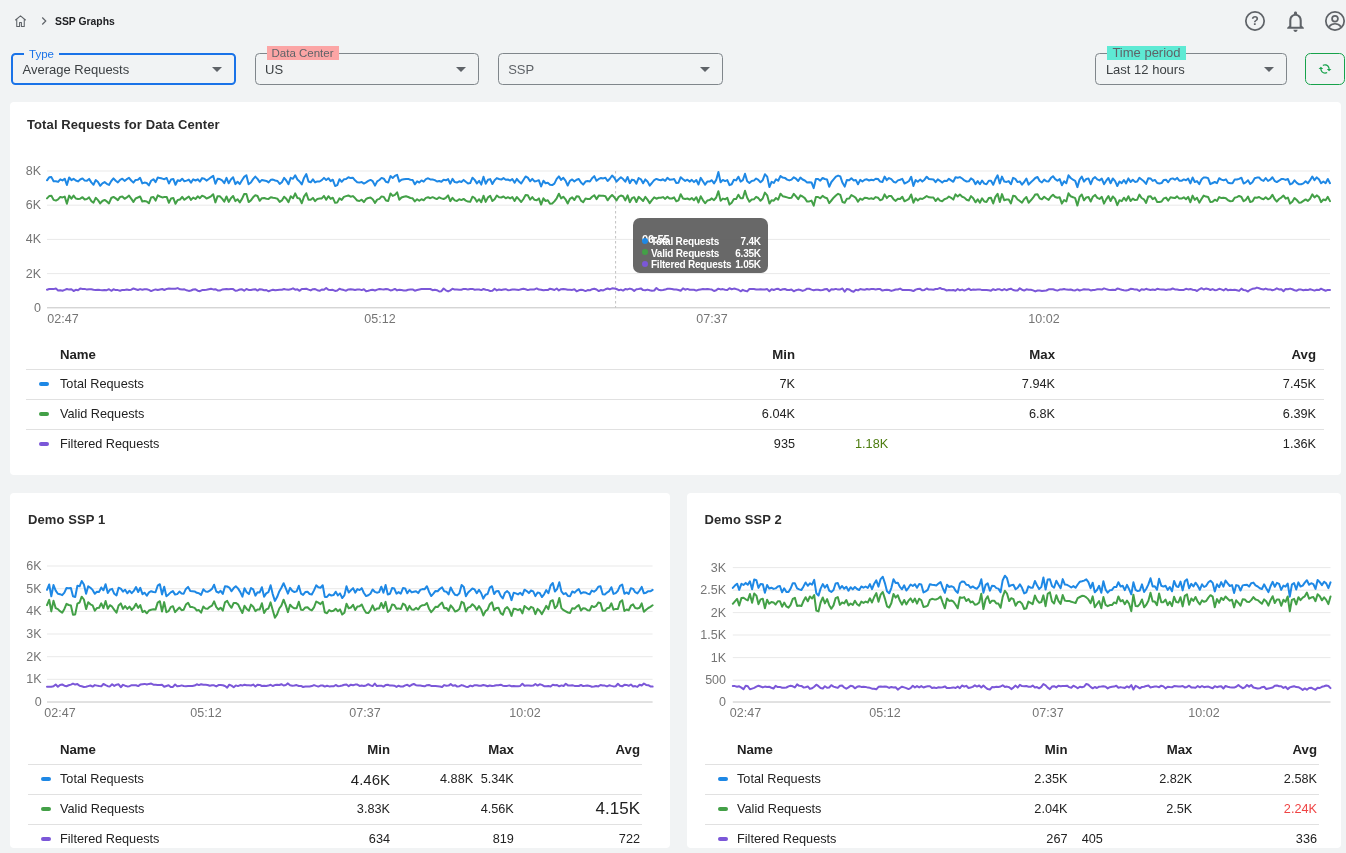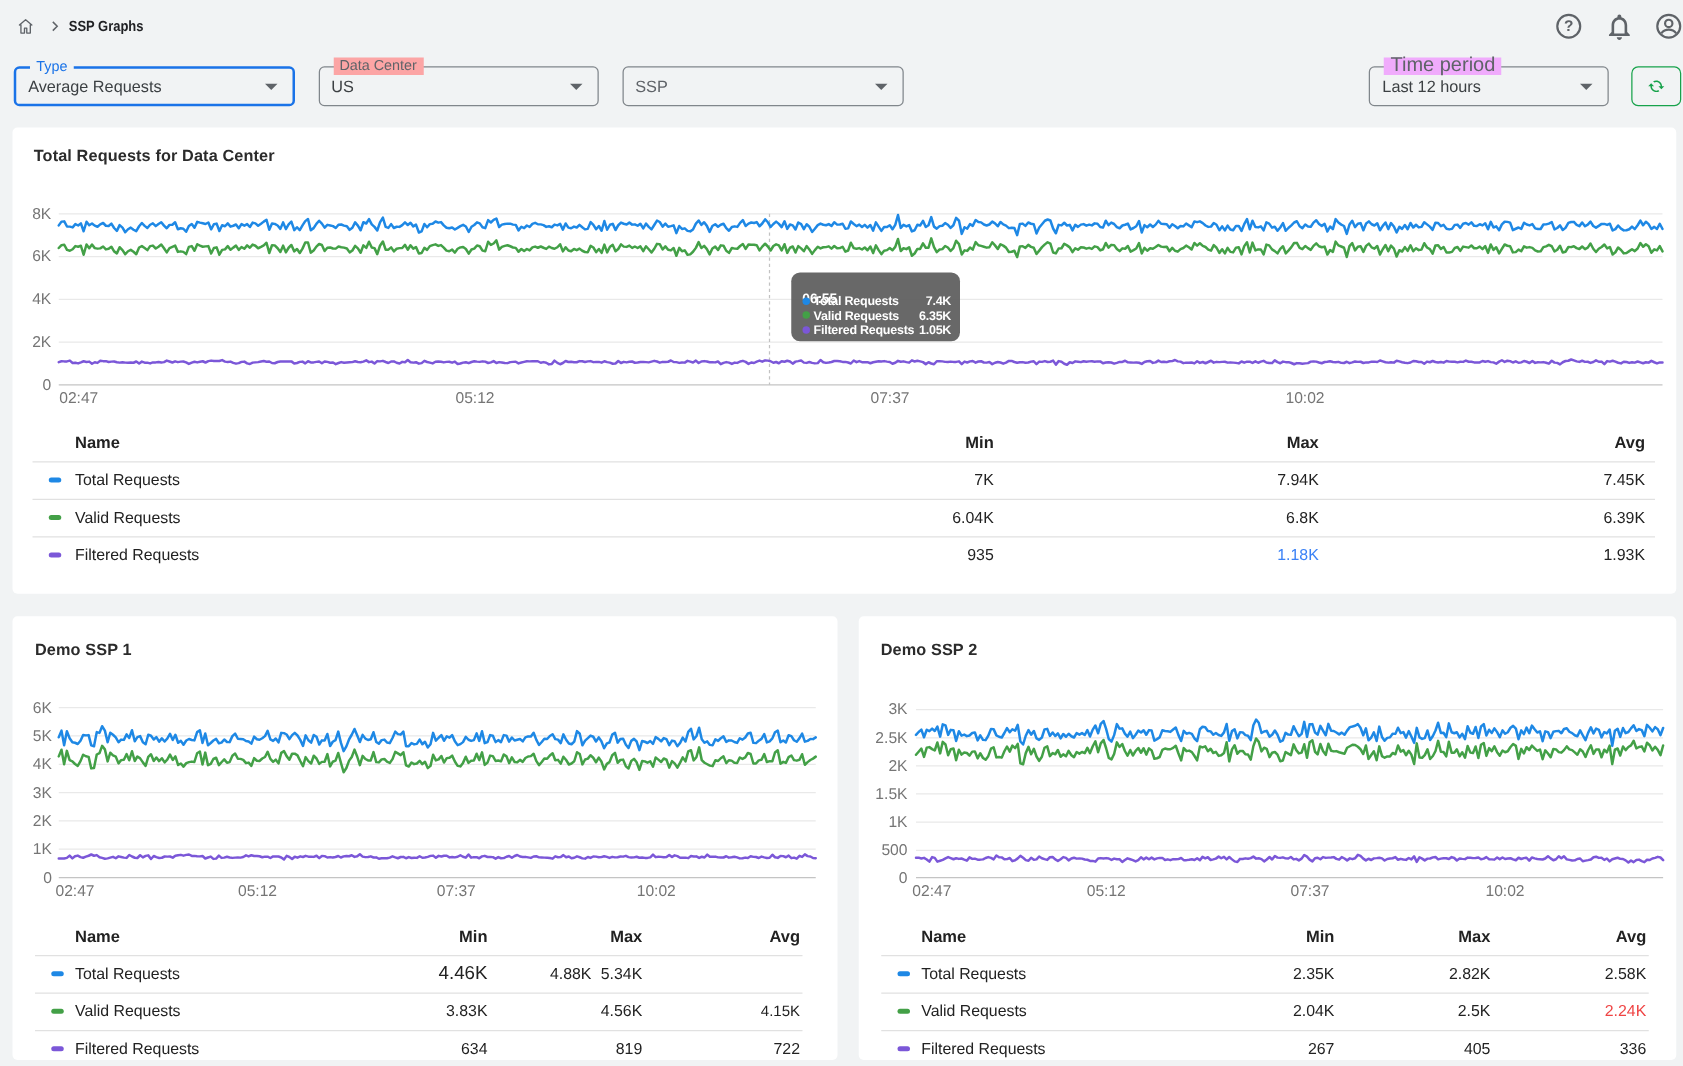--- a/index.html
+++ b/index.html
@@ -32,21 +32,21 @@
 <div style="position:absolute;left:254.5px;top:53px;width:224.5px;height:32px;border:1px solid #80868b;border-radius:4.5px;box-sizing:border-box">
 <span style="position:absolute;left:11px;top:-8px;background:#fca5a5;padding:0 5px;font-size:11.5px;color:#5f6368;line-height:14px">Data Center</span>
     <span style="position:absolute;left:9.5px;top:50%;transform:translateY(-50%);font-size:13px;color:#3c4043;white-space:nowrap">US</span>
 <span style="position:absolute;right:12px;top:50%;margin-top:-2px;width:0;height:0;border-left:5.5px solid transparent;border-right:5.5px solid transparent;border-top:5.5px solid #5f6368"></span>
 </div>
 <div style="position:absolute;left:497.7px;top:53px;width:225.3px;height:32px;border:1px solid #80868b;border-radius:4.5px;box-sizing:border-box">
 <span style="position:absolute;left:9.5px;top:50%;transform:translateY(-50%);font-size:13px;color:#5f6368;white-space:nowrap">SSP</span>
 <span style="position:absolute;right:12px;top:50%;margin-top:-2px;width:0;height:0;border-left:5.5px solid transparent;border-right:5.5px solid transparent;border-top:5.5px solid #5f6368"></span>
 </div>
 <div style="position:absolute;left:1095.4px;top:53px;width:191.6px;height:32px;border:1px solid #80868b;border-radius:4.5px;box-sizing:border-box">
-<span style="position:absolute;left:11px;top:-8px;background:#f0abfc;padding:0 5px;font-size:16px;color:#5f6368;line-height:14px">Time period</span>
+<span style="position:absolute;left:11px;top:-8px;background:#5eead4;padding:0 5px;font-size:13px;color:#5f6368;line-height:14px">Time period</span>
     <span style="position:absolute;left:9.5px;top:50%;transform:translateY(-50%);font-size:13px;color:#3c4043;white-space:nowrap">Last 12 hours</span>
 <span style="position:absolute;right:12px;top:50%;margin-top:-2px;width:0;height:0;border-left:5.5px solid transparent;border-right:5.5px solid transparent;border-top:5.5px solid #5f6368"></span>
 </div>
 <div style="position:absolute;left:1304.5px;top:53px;width:40px;height:32px;border:1.5px solid #17a24b;border-radius:5.5px;box-sizing:border-box">
 <svg width="14" height="14" viewBox="0 0 24 24" style="position:absolute;left:50%;top:50%;transform:translate(-50%,-50%) rotate(90deg)">
       <path fill="#17a24b" d="M12 6v3l4-4-4-4v3c-4.42 0-8 3.58-8 8 0 1.57.46 3.03 1.24 4.26L6.7 14.8c-.45-.83-.7-1.79-.7-2.8 0-3.31 2.69-6 6-6zm6.76 1.74L17.3 9.2c.44.84.7 1.79.7 2.8 0 3.31-2.69 6-6 6v-3l-4 4 4 4v-3c4.42 0 8-3.58 8-8 0-1.57-.46-3.03-1.24-4.26z"></path>
     </svg>
 </div>
 <div class="card" style="left:10px;top:102px;width:1331px;height:373px">
 <div class="ctitle" style="left:17px;top:15px">Total Requests for Data Center</div>
@@ -95,22 +95,22 @@
     <div style="position:absolute;left:16px;top:297.2px;width:1298px;height:1px;background:#e1e1e1"></div>
     <div style="position:absolute;left:28.7px;top:310.3px;width:10.5px;height:3.6px;border-radius:2px;background:#43a047"></div>
     <div style="position:absolute;left:50px;top:312px;transform:translateY(-50%);font-size:12.7px;font-weight:400;color:#222;white-space:nowrap">Valid Requests</div>
     <div style="position:absolute;left:585px;width:200px;text-align:right;top:312px;transform:translateY(-50%);font-size:12.7px;font-weight:400;color:#222;white-space:nowrap">6.04K</div>
     <div style="position:absolute;left:845px;width:200px;text-align:right;top:312px;transform:translateY(-50%);font-size:12.7px;font-weight:400;color:#222;white-space:nowrap">6.8K</div>
     <div style="position:absolute;left:1106px;width:200px;text-align:right;top:312px;transform:translateY(-50%);font-size:12.7px;font-weight:400;color:#222;white-space:nowrap">6.39K</div>
     <div style="position:absolute;left:16px;top:327.2px;width:1298px;height:1px;background:#e1e1e1"></div>
     <div style="position:absolute;left:28.7px;top:340.3px;width:10.5px;height:3.6px;border-radius:2px;background:#7b57d8"></div>
     <div style="position:absolute;left:50px;top:342px;transform:translateY(-50%);font-size:12.7px;font-weight:400;color:#222;white-space:nowrap">Filtered Requests</div>
     <div style="position:absolute;left:585px;width:200px;text-align:right;top:342px;transform:translateY(-50%);font-size:12.7px;font-weight:400;color:#222;white-space:nowrap">935</div>
-    <div style="position:absolute;left:845px;width:200px;text-align:right;top:342px;transform:translateY(-50%);font-size:12.7px;font-weight:400;color:#3b82f6;white-space:nowrap">1.18K</div>
-    <div style="position:absolute;left:1106px;width:200px;text-align:right;top:342px;transform:translateY(-50%);font-size:12.7px;font-weight:400;color:#222;white-space:nowrap">1.93K</div>
+    <div style="position:absolute;left:845px;width:200px;top:342px;transform:translateY(-50%);font-size:12.7px;font-weight:400;color:#4d7c0f;white-space:nowrap">1.18K</div>
+    <div style="position:absolute;left:1106px;width:200px;text-align:right;top:342px;transform:translateY(-50%);font-size:12.7px;font-weight:400;color:#222;white-space:nowrap">1.36K</div>
 </div>
 <div class="card" style="left:10px;top:493px;width:660px;height:354.5px">
 <div class="ctitle" style="left:18px;top:19px">Demo SSP 1</div>
 <svg width="660" height="240" style="position:absolute;left:0;top:0">
       <line x1="37" y1="73.0" x2="642.6" y2="73.0" stroke="#e9e9e9" stroke-width="1"></line>
       <line x1="37" y1="95.7" x2="642.6" y2="95.7" stroke="#e9e9e9" stroke-width="1"></line>
       <line x1="37" y1="118.4" x2="642.6" y2="118.4" stroke="#e9e9e9" stroke-width="1"></line>
       <line x1="37" y1="141.0" x2="642.6" y2="141.0" stroke="#e9e9e9" stroke-width="1"></line>
       <line x1="37" y1="163.7" x2="642.6" y2="163.7" stroke="#e9e9e9" stroke-width="1"></line>
       <line x1="37" y1="186.3" x2="642.6" y2="186.3" stroke="#e9e9e9" stroke-width="1"></line>
@@ -138,21 +138,21 @@
     <div style="position:absolute;left:30.7px;top:284.2px;width:10.5px;height:3.6px;border-radius:2px;background:#1e88e5"></div>
     <div style="position:absolute;left:50px;top:285.9px;transform:translateY(-50%);font-size:12.7px;font-weight:400;color:#222;white-space:nowrap">Total Requests</div>
     <div style="position:absolute;left:180px;width:200px;text-align:right;top:285.9px;transform:translateY(-50%);font-size:15px;font-weight:400;color:#222;white-space:nowrap">4.46K</div>
     <div style="position:absolute;left:303.8px;width:200px;text-align:right;top:285.9px;transform:translateY(-50%);font-size:12.7px;font-weight:400;color:#222;white-space:nowrap">5.34K</div>
     <div style="position:absolute;left:430px;width:200px;top:285.9px;transform:translateY(-50%);font-size:12.7px;font-weight:400;color:#222;white-space:nowrap">4.88K</div>
     <div style="position:absolute;left:18px;top:301.1px;width:614px;height:1px;background:#e1e1e1"></div>
     <div style="position:absolute;left:30.7px;top:314.2px;width:10.5px;height:3.6px;border-radius:2px;background:#43a047"></div>
     <div style="position:absolute;left:50px;top:315.9px;transform:translateY(-50%);font-size:12.7px;font-weight:400;color:#222;white-space:nowrap">Valid Requests</div>
     <div style="position:absolute;left:180px;width:200px;text-align:right;top:315.9px;transform:translateY(-50%);font-size:12.7px;font-weight:400;color:#222;white-space:nowrap">3.83K</div>
     <div style="position:absolute;left:303.8px;width:200px;text-align:right;top:315.9px;transform:translateY(-50%);font-size:12.7px;font-weight:400;color:#222;white-space:nowrap">4.56K</div>
-    <div style="position:absolute;left:430px;width:200px;text-align:right;top:315.9px;transform:translateY(-50%);font-size:12px;font-weight:400;color:#222;white-space:nowrap">4.15K</div>
+    <div style="position:absolute;left:430px;width:200px;text-align:right;top:315.9px;transform:translateY(-50%);font-size:17px;font-weight:400;color:#222;white-space:nowrap">4.15K</div>
     <div style="position:absolute;left:18px;top:331.1px;width:614px;height:1px;background:#e1e1e1"></div>
     <div style="position:absolute;left:30.7px;top:344.2px;width:10.5px;height:3.6px;border-radius:2px;background:#7b57d8"></div>
     <div style="position:absolute;left:50px;top:345.9px;transform:translateY(-50%);font-size:12.7px;font-weight:400;color:#222;white-space:nowrap">Filtered Requests</div>
     <div style="position:absolute;left:180px;width:200px;text-align:right;top:345.9px;transform:translateY(-50%);font-size:12.7px;font-weight:400;color:#222;white-space:nowrap">634</div>
     <div style="position:absolute;left:303.8px;width:200px;text-align:right;top:345.9px;transform:translateY(-50%);font-size:12.7px;font-weight:400;color:#222;white-space:nowrap">819</div>
     <div style="position:absolute;left:430px;width:200px;text-align:right;top:345.9px;transform:translateY(-50%);font-size:12.7px;font-weight:400;color:#222;white-space:nowrap">722</div>
 </div>
 <div class="card" style="left:686.5px;top:493px;width:654.5px;height:354.5px">
 <div class="ctitle" style="left:18px;top:19px">Demo SSP 2</div>
 <svg width="655" height="240" style="position:absolute;left:0;top:0">
@@ -191,14 +191,14 @@
     <div style="position:absolute;left:18px;top:301.1px;width:614px;height:1px;background:#e1e1e1"></div>
     <div style="position:absolute;left:31.2px;top:314.2px;width:10.5px;height:3.6px;border-radius:2px;background:#43a047"></div>
     <div style="position:absolute;left:50.5px;top:315.9px;transform:translateY(-50%);font-size:12.7px;font-weight:400;color:#222;white-space:nowrap">Valid Requests</div>
     <div style="position:absolute;left:181px;width:200px;text-align:right;top:315.9px;transform:translateY(-50%);font-size:12.7px;font-weight:400;color:#222;white-space:nowrap">2.04K</div>
     <div style="position:absolute;left:305.8px;width:200px;text-align:right;top:315.9px;transform:translateY(-50%);font-size:12.7px;font-weight:400;color:#222;white-space:nowrap">2.5K</div>
     <div style="position:absolute;left:430.5px;width:200px;text-align:right;top:315.9px;transform:translateY(-50%);font-size:12.7px;font-weight:400;color:#ef4444;white-space:nowrap">2.24K</div>
     <div style="position:absolute;left:18px;top:331.1px;width:614px;height:1px;background:#e1e1e1"></div>
     <div style="position:absolute;left:31.2px;top:344.2px;width:10.5px;height:3.6px;border-radius:2px;background:#7b57d8"></div>
     <div style="position:absolute;left:50.5px;top:345.9px;transform:translateY(-50%);font-size:12.7px;font-weight:400;color:#222;white-space:nowrap">Filtered Requests</div>
     <div style="position:absolute;left:181px;width:200px;text-align:right;top:345.9px;transform:translateY(-50%);font-size:12.7px;font-weight:400;color:#222;white-space:nowrap">267</div>
-    <div style="position:absolute;left:305.8px;width:200px;text-align:right;top:345.9px;transform:translateY(-50%);font-size:12.7px;font-weight:400;color:#222;white-space:nowrap">405</div>
+    <div style="position:absolute;left:305.8px;width:200px;text-align:center;top:345.9px;transform:translateY(-50%);font-size:12.7px;font-weight:400;color:#222;white-space:nowrap">405</div>
     <div style="position:absolute;left:430.5px;width:200px;text-align:right;top:345.9px;transform:translateY(-50%);font-size:12.7px;font-weight:400;color:#222;white-space:nowrap">336</div>
 </div>
 </body></html>

